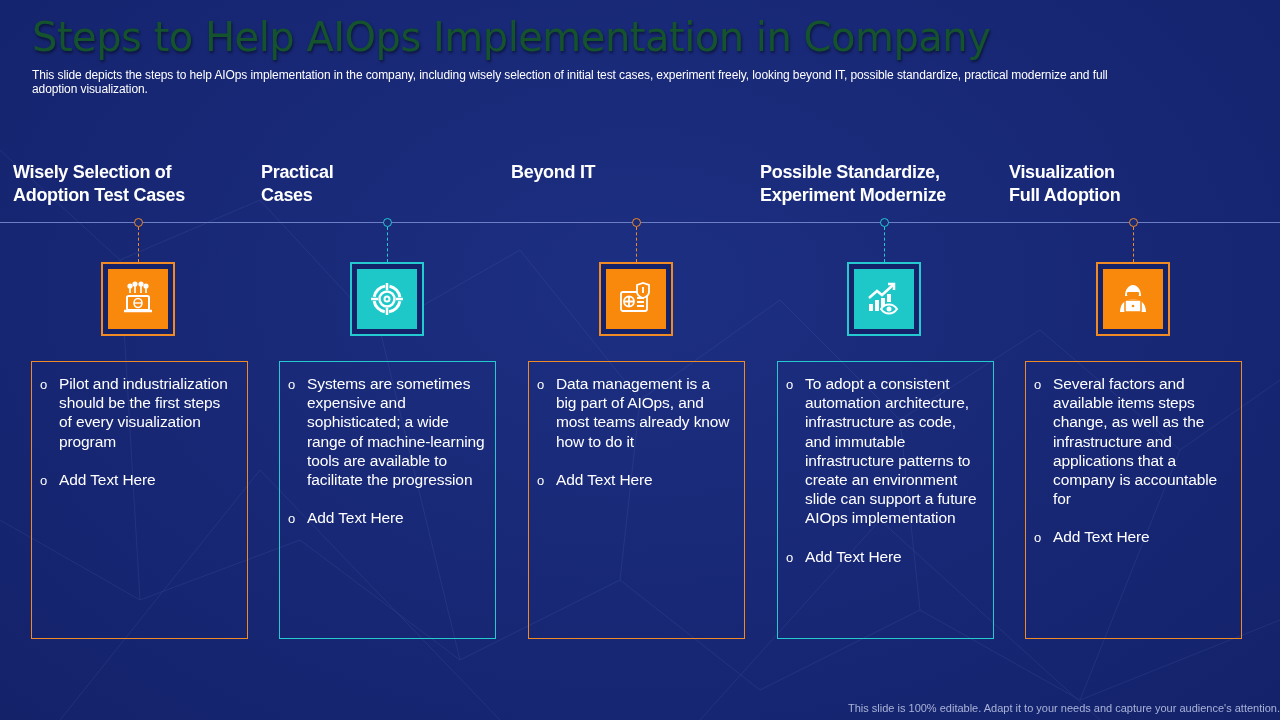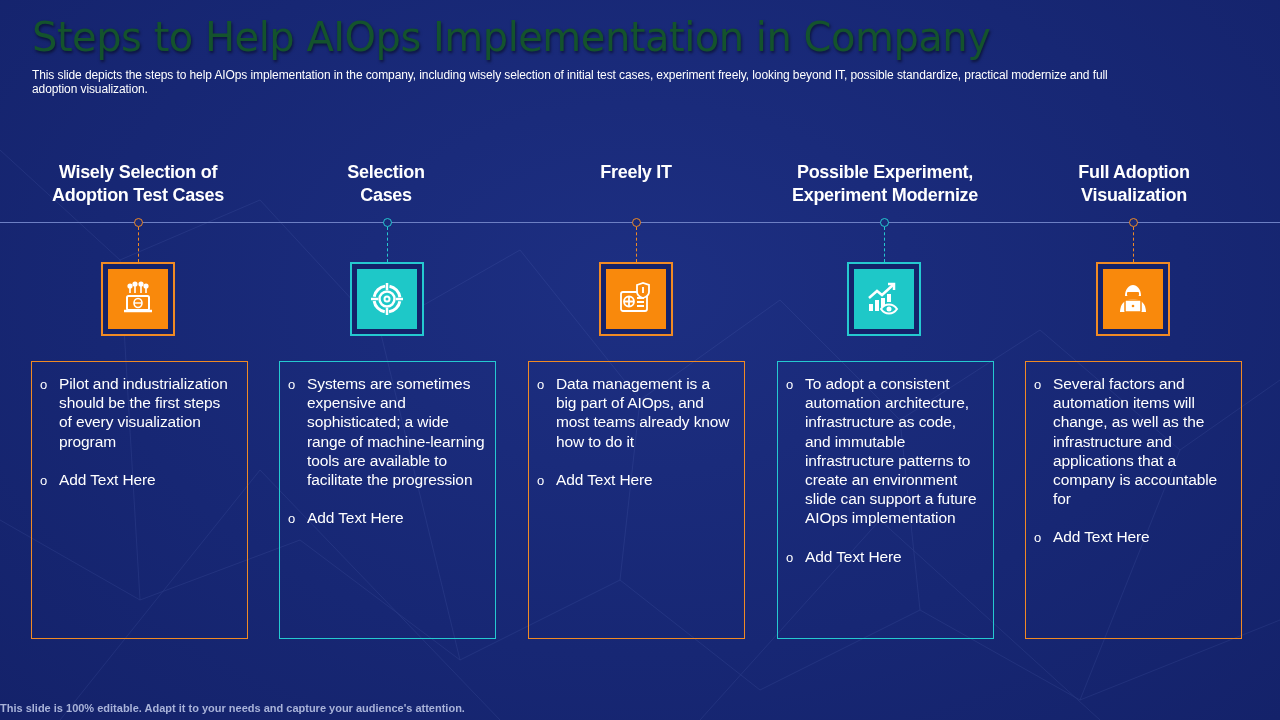--- a/index.html
+++ b/index.html
@@ -23,21 +23,21 @@
     font-size: 12px; line-height: 14px; color: #ffffff;
     letter-spacing: -0.1px;
   }
   .timeline {
     position: absolute; left: 0; top: 222px; width: 1280px; height: 1px;
     background: #6d7fc4;
   }
   .step { position: absolute; top: 0; width: 250px; height: 720px; }
   .heading {
     position: absolute; top: 161px; left: 0; width: 250px;
-    text-align: center; font-weight: bold; font-size: 18px; line-height: 23px;
+    text-align: left; font-weight: bold; font-size: 18px; line-height: 23px;
     letter-spacing: -0.3px;
   }
   .node {
     position: absolute; top: 218px; width: 9px; height: 9px; border-radius: 50%;
     background: #1a2b7a; border: 1.5px solid;
   }
   .dash {
     position: absolute; top: 227px; width: 0; height: 35px;
     border-left: 1.5px dashed;
   }
@@ -51,22 +51,22 @@
   .card {
     position: absolute; top: 361px; width: 217px; height: 278px;
     border: 1.5px solid; padding: 12px 10px 10px 8px;
   }
   .bullet {
     display: flex; font-size: 15.5px; line-height: 19.2px; color: #fff;
     margin-bottom: 19px; letter-spacing: -0.1px;
   }
   .bullet .mark { width: 19px; flex: none; font-size: 13px; padding-top: 1px; }
   .footer {
-    position: absolute; left: 0; top: 702px; width: 1280px; text-align: left;
-    font-size: 11px; color: #a9b3d9; font-weight: bold;
+    position: absolute; left: 0; top: 702px; width: 1280px; text-align: right;
+    font-size: 11px; color: #a9b3d9;
   }
   .orange { color: #f08a24; border-color: #f08a24; }
   .teal { color: #25c9d0; border-color: #25c9d0; }
   .fill-orange { background: #f9890c; }
   .fill-teal { background: #1ec8c8; }
 </style>
 </head>
 <body>
 
 <svg class="bgnet" width="1280" height="720" viewBox="0 0 1280 720">
@@ -112,21 +112,21 @@
       </div>
     <div class="bullet">
         <span class="mark">o</span>
         <span>Add Text Here</span>
       </div>
   </div>
 </div>
 
 <div class="step" style="left:261px;">
   <div class="heading">
-    <div>Selection</div>
+    <div>Practical</div>
     <div>Cases</div>
   </div>
   <div class="node teal" style="left:122px;"></div>
   <div class="dash teal" style="left:126px;"></div>
   <div class="iconframe teal" style="left:89px;">
     <div class="iconfill fill-teal">
       <svg width="38" height="38" viewBox="0 0 38 38" fill="none" stroke="#fff">
         <circle cx="19" cy="19" r="13" stroke-width="3" stroke-dasharray="16 4.4" stroke-dashoffset="-2.2"></circle>
         <circle cx="19" cy="19" r="7.5" stroke-width="2.5"></circle>
         <circle cx="19" cy="19" r="2.5" stroke-width="2"></circle>
@@ -141,21 +141,21 @@
       </div>
     <div class="bullet">
         <span class="mark">o</span>
         <span>Add Text Here</span>
       </div>
   </div>
 </div>
 
 <div class="step" style="left:511px;">
   <div class="heading">
-    <div>Freely IT</div>
+    <div>Beyond IT</div>
   </div>
   <div class="node orange" style="left:121px;"></div>
   <div class="dash orange" style="left:125px;"></div>
   <div class="iconframe orange" style="left:88px;">
     <div class="iconfill fill-orange">
       <svg width="38" height="38" viewBox="0 0 38 38" fill="none" stroke="#fff" stroke-width="1.8">
         <rect x="4" y="12" width="26" height="19" rx="2"></rect>
         <circle cx="12" cy="21.5" r="5"></circle>
         <path d="M7 21.5 H17 M12 16.5 V26.5"></path>
         <path d="M20 18 H27 M20 22 H27 M20 26 H27"></path>
@@ -171,21 +171,21 @@
       </div>
     <div class="bullet">
         <span class="mark">o</span>
         <span>Add Text Here</span>
       </div>
   </div>
 </div>
 
 <div class="step" style="left:760px;">
   <div class="heading">
-    <div>Possible Experiment,</div>
+    <div>Possible Standardize,</div>
     <div>Experiment Modernize</div>
   </div>
   <div class="node teal" style="left:120px;"></div>
   <div class="dash teal" style="left:124px;"></div>
   <div class="iconframe teal" style="left:87px;">
     <div class="iconfill fill-teal">
       <svg width="38" height="38" viewBox="0 0 38 38" fill="#fff" stroke="#fff">
         <path d="M4 18 L12 11 L17 15 L28 5" fill="none" stroke-width="2.5"></path>
         <path d="M23 4 H29 V10" fill="none" stroke-width="2.5"></path>
         <rect x="4" y="24" width="4" height="7" stroke="none"></rect>
@@ -204,40 +204,40 @@
       </div>
     <div class="bullet">
         <span class="mark">o</span>
         <span>Add Text Here</span>
       </div>
   </div>
 </div>
 
 <div class="step" style="left:1009px;">
   <div class="heading">
+    <div>Visualization</div>
     <div>Full Adoption</div>
-    <div>Visualization</div>
   </div>
   <div class="node orange" style="left:120px;"></div>
   <div class="dash orange" style="left:124px;"></div>
   <div class="iconframe orange" style="left:87px;">
     <div class="iconfill fill-orange">
       <svg width="38" height="38" viewBox="0 0 38 38" fill="#fff">
         <path d="M11 16 C11 9 15 5 19 5 C23 5 27 9 27 16 Z"></path>
         <rect x="13" y="12" width="12" height="4" rx="1" fill="#f9890c"></rect>
         <path d="M6 32 C6 24 11 19 19 19 C27 19 32 24 32 32 Z"></path>
         <rect x="11" y="20" width="16" height="12" rx="1" fill="#fff" stroke="#f9890c" stroke-width="1.5"></rect>
         <circle cx="19" cy="26" r="1.3" fill="#f9890c"></circle>
       </svg>
     </div>
   </div>
   <div class="card orange" style="left:16px;">
     <div class="bullet">
         <span class="mark">o</span>
-        <span>Several factors and automation items will change, as well as the infrastructure  and applications that a company is accountable for</span>
+        <span>Several factors and available items steps change, as well as the infrastructure  and applications that a company is accountable for</span>
       </div>
     <div class="bullet">
         <span class="mark">o</span>
         <span>Add Text Here</span>
       </div>
   </div>
 </div>
 
 <div class="footer">This slide is 100% editable. Adapt it to your needs and capture your audience's attention.</div>
 

